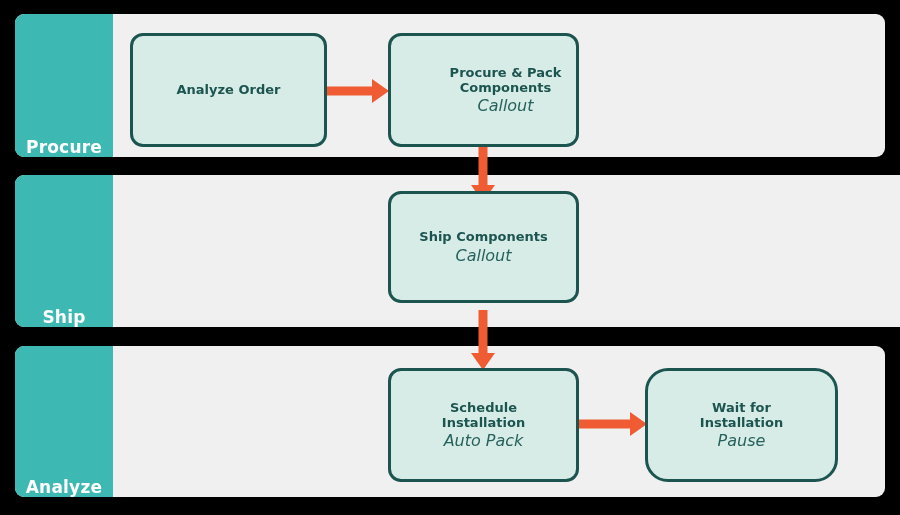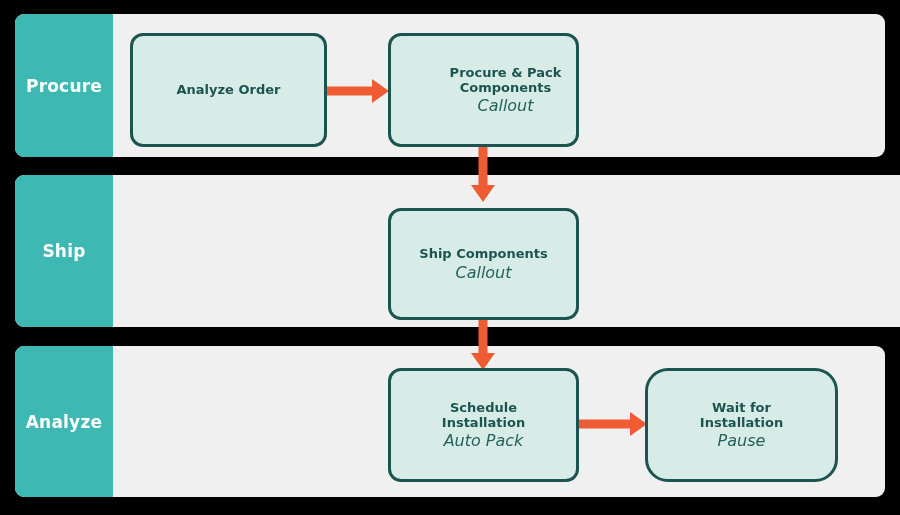--- a/index.html
+++ b/index.html
@@ -27,21 +27,21 @@
     overflow: hidden;
   }
   .lane-header {
     position: absolute;
     left: 0;
     top: 0;
     bottom: 0;
     width: 98px;
     background: #3EB8B3;
     display: flex;
-    align-items: center;
+    align-items: flex-end;
     justify-content: center;
   }
   .lane-header-label {
     color: #FFFFFF;
     font-size: 17px;
     font-weight: 700;
     letter-spacing: 0.2px;
     white-space: nowrap;
   }
   .lane-body {
@@ -81,21 +81,21 @@
     color: #26615C;
     font-size: 16px;
     font-style: italic;
     font-weight: 400;
     line-height: 1.2;
     margin-top: 1px;
   }
 
   #node-analyze-order        { left: 130px; top: 33px;  width: 197px; height: 114px; }
   #node-procure-pack         { left: 388px; top: 33px;  width: 191px; height: 114px; padding-left: 44px; }
-  #node-ship-components      { left: 388px; top: 208px; width: 191px; height: 112px; }
+  #node-ship-components      { left: 388px; top: 191px; width: 191px; height: 112px; }
   #node-schedule-install     { left: 388px; top: 368px; width: 191px; height: 114px; }
   #node-wait-install         { left: 645px; top: 368px; width: 193px; height: 114px; border-radius: 23px; }
 
   
   .connector { position: absolute; z-index: 2; }
   .conn-line-h {
     position: absolute;
     height: 9px;
     background: #EF5B32;
     top: 50%;

